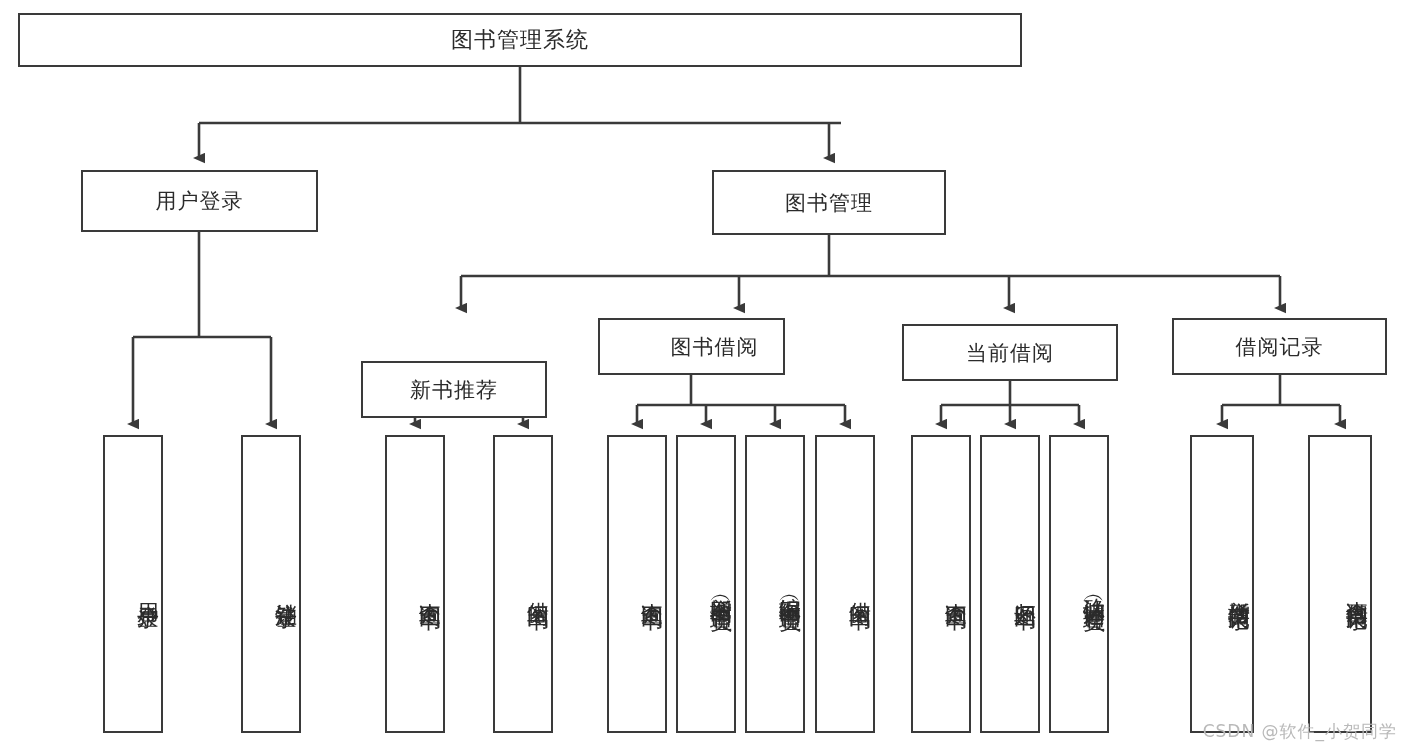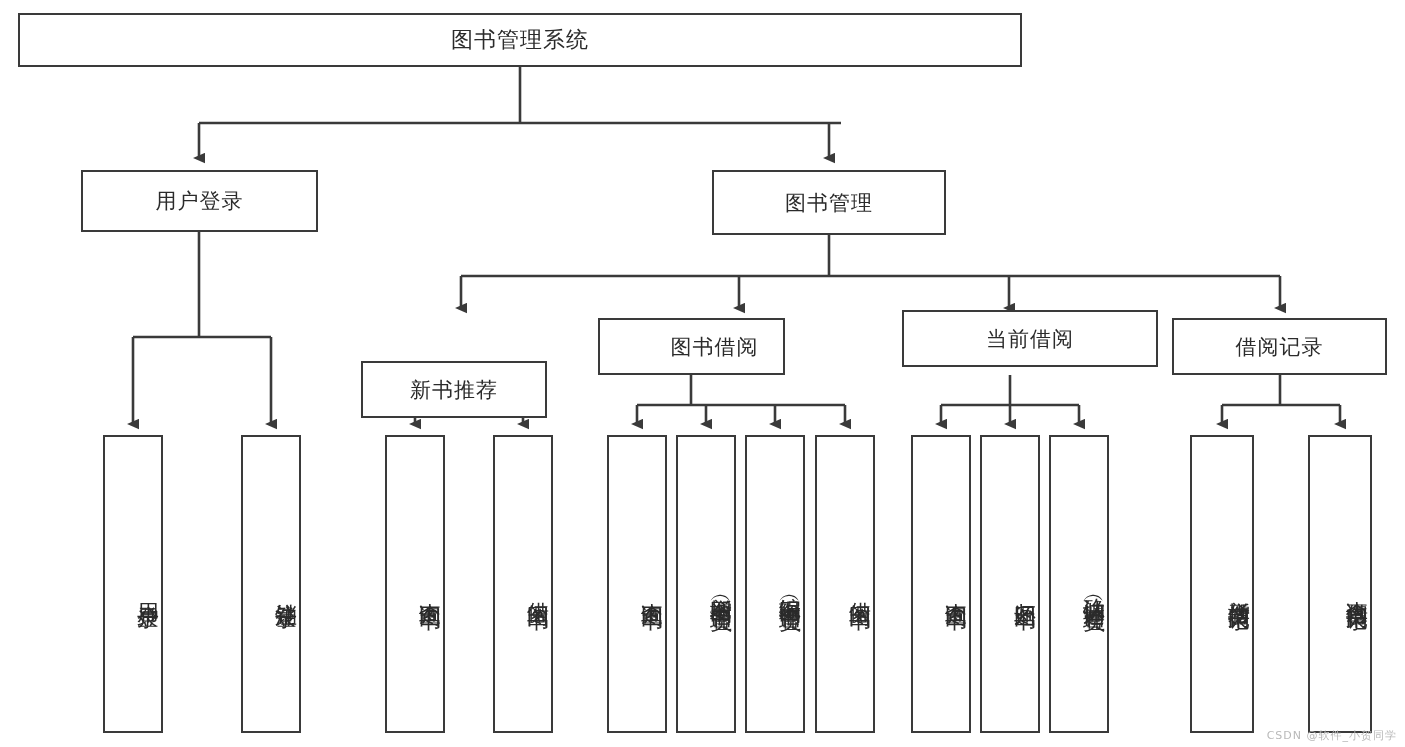--- a/index.html
+++ b/index.html
@@ -32,21 +32,21 @@
     justify-content:center;
   }
   .node.leaf .vtxt{
     writing-mode:vertical-rl;
     text-orientation:upright;
     white-space:nowrap;
   }
   .watermark{
     position:absolute;
     right:8px;bottom:4px;
-    font-size:11px;
+    font-size:17px;
     color:#b9b9b9;
     letter-spacing:1px;
     white-space:nowrap;
     margin-left:8px;
   }
 </style>
 </head>
 <body>
 
 <div id="diagram">
@@ -111,21 +111,21 @@
   <div class="node horiz" style="left:712px;top:170px;width:234px;height:65px;">
     <span>图书管理</span>
   </div>
 
   <div class="node horiz" style="left:361px;top:318px;width:186px;height:57px;margin-top:43px;">
     <span>新书推荐</span>
   </div>
   <div class="node horiz" style="left:598px;top:318px;width:187px;height:57px;padding-left:46px;">
     <span>图书借阅</span>
   </div>
-  <div class="node horiz" style="left:902px;top:310px;width:256px;height:57px;">
+  <div class="node horiz" style="left:902px;top:324px;width:216px;height:57px;">
     <span>当前借阅</span>
   </div>
   <div class="node horiz" style="left:1172px;top:318px;width:215px;height:57px;">
     <span>借阅记录</span>
   </div>
 
   <div class="node leaf" style="left:103px;top:435px;width:60px;height:298px;">
     <span class="vtxt">用户登录</span>
   </div>
   <div class="node leaf" style="left:241px;top:435px;width:60px;height:298px;">

